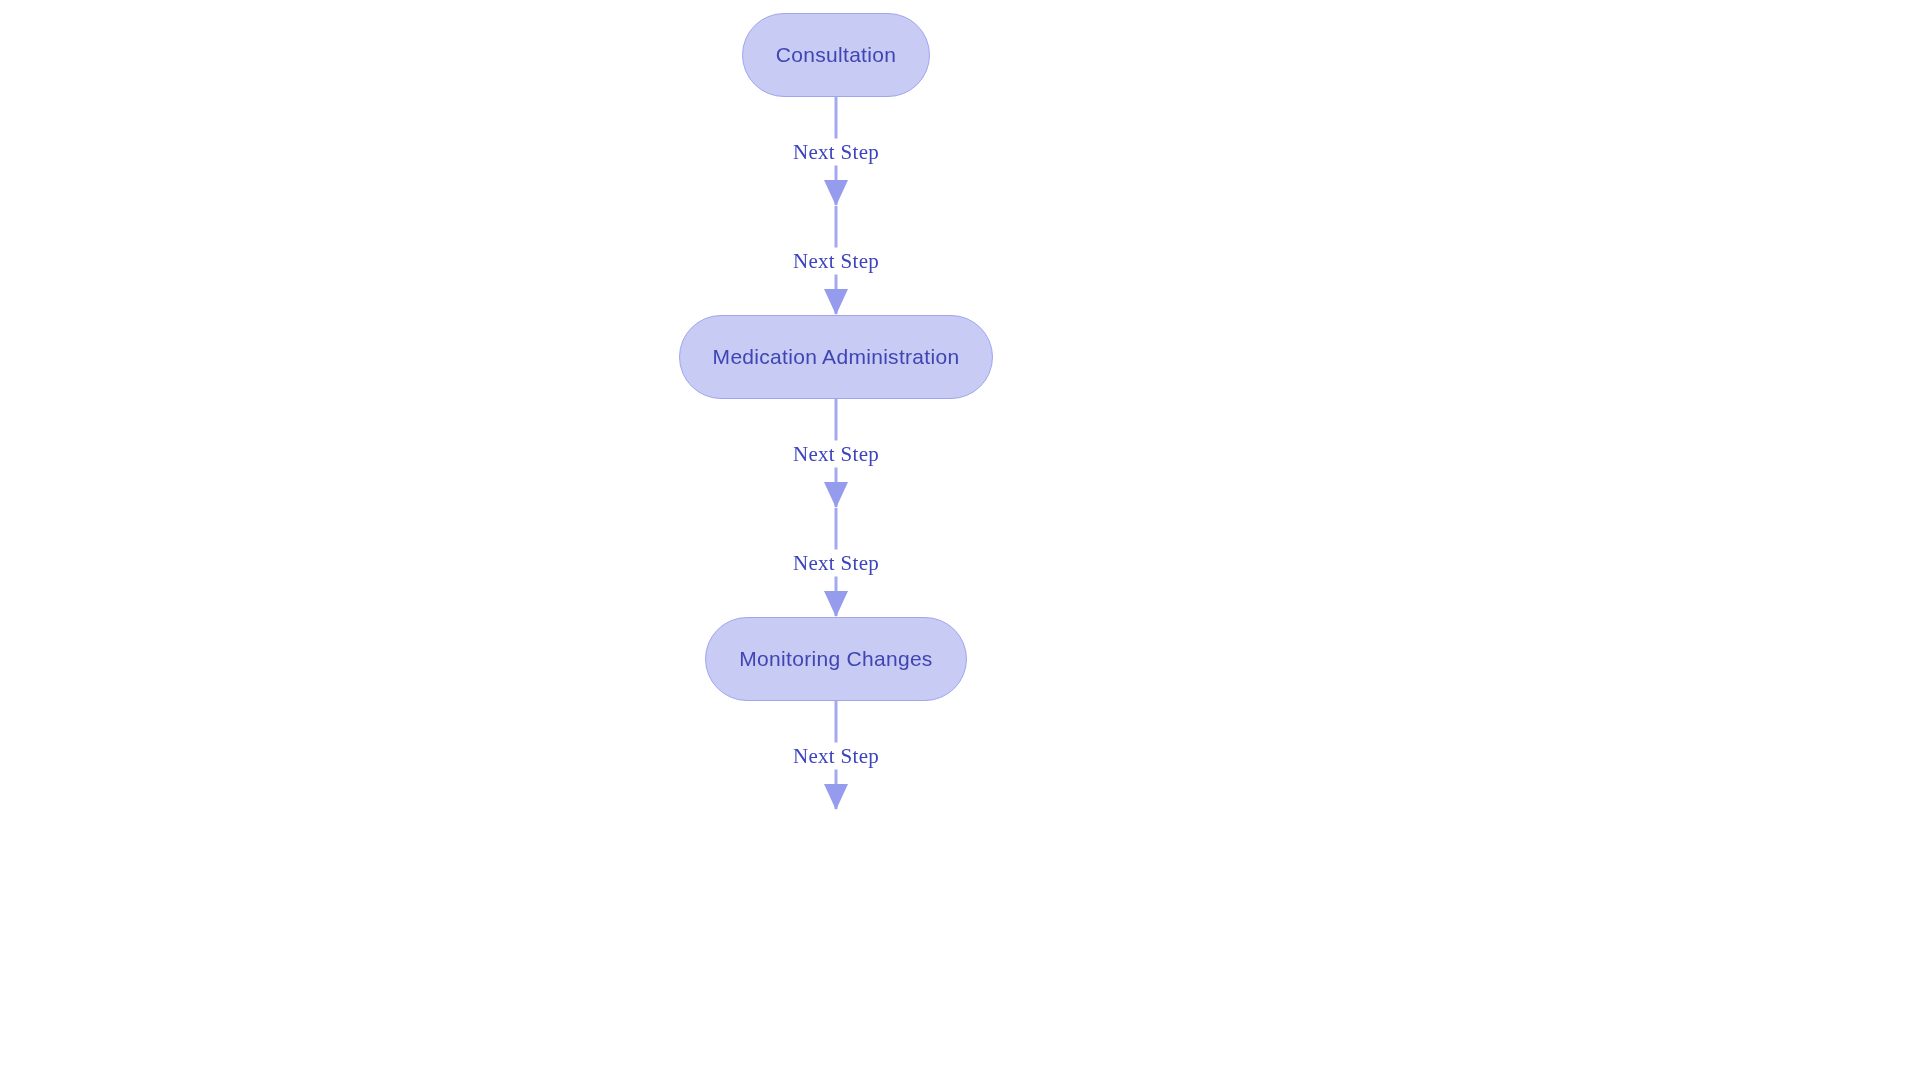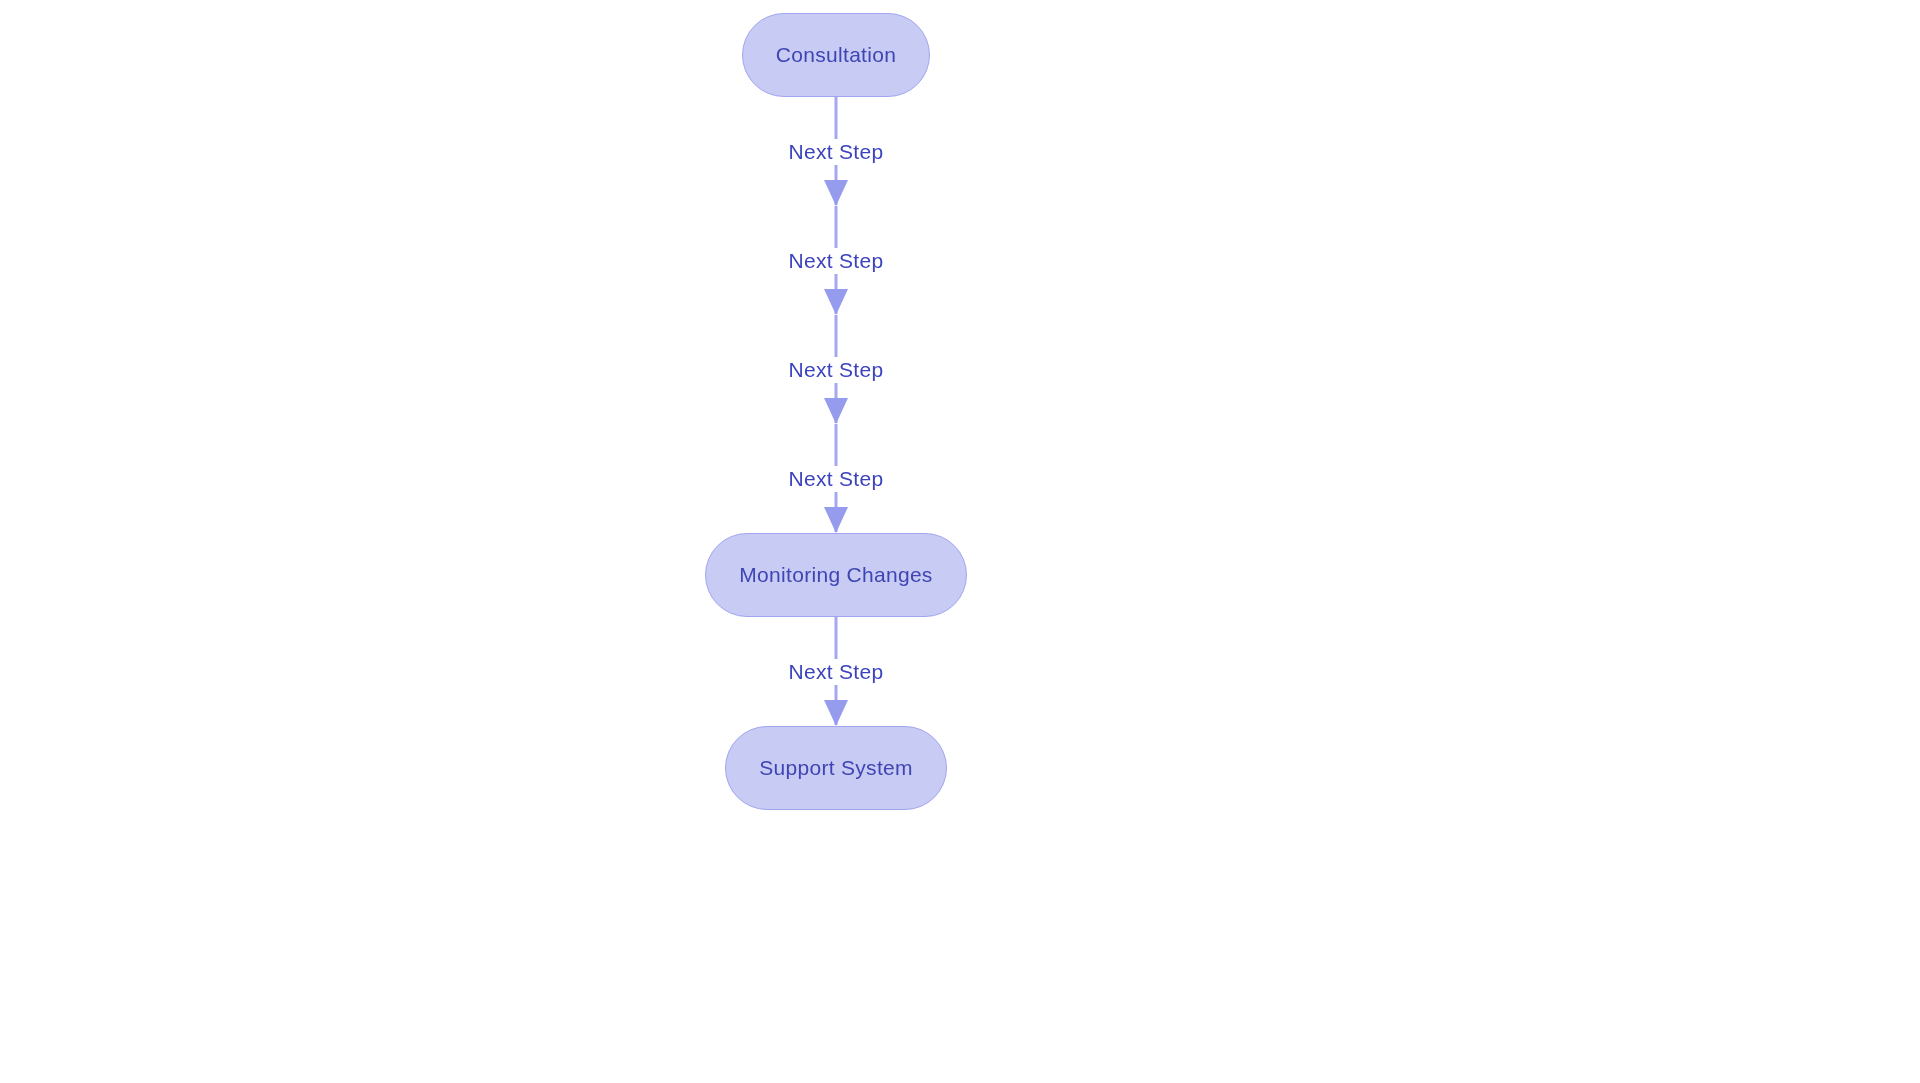--- a/index.html
+++ b/index.html
@@ -68,20 +68,21 @@
     position: absolute;
     left: 50%;
     top: 50%;
     transform: translate(-50%, -50%);
     background: var(--edge-label-bg, #ffffff);
     color: var(--edge-label-text, #3c43bd);
     font-size: 21px;
     letter-spacing: 0.3px;
     padding: 1px 7px;
     white-space: nowrap;
+    font-family: Liberation Serif, serif;
   }
 </style>
 </head>
 <body>
 
 <div class="canvas">
 
   <div class="node">
     <span class="node-label">Consultation</span>
   </div>
@@ -92,20 +93,23 @@
     <span class="edge-label">Next Step</span>
   </div>
 
 
   <div class="edge">
     <span class="edge-line"></span>
     <span class="arrowhead"></span>
     <span class="edge-label">Next Step</span>
   </div>
 
+  <div class="node">
+    <span class="node-label">Medication Administration</span>
+  </div>
 
   <div class="edge">
     <span class="edge-line"></span>
     <span class="arrowhead"></span>
     <span class="edge-label">Next Step</span>
   </div>
 
 
   <div class="edge">
     <span class="edge-line"></span>
@@ -116,17 +120,14 @@
   <div class="node">
     <span class="node-label">Monitoring Changes</span>
   </div>
 
   <div class="edge">
     <span class="edge-line"></span>
     <span class="arrowhead"></span>
     <span class="edge-label">Next Step</span>
   </div>
 
-  <div class="node">
-    <span class="node-label">Support System</span>
-  </div>
 
 </div>
 
 </body></html>

